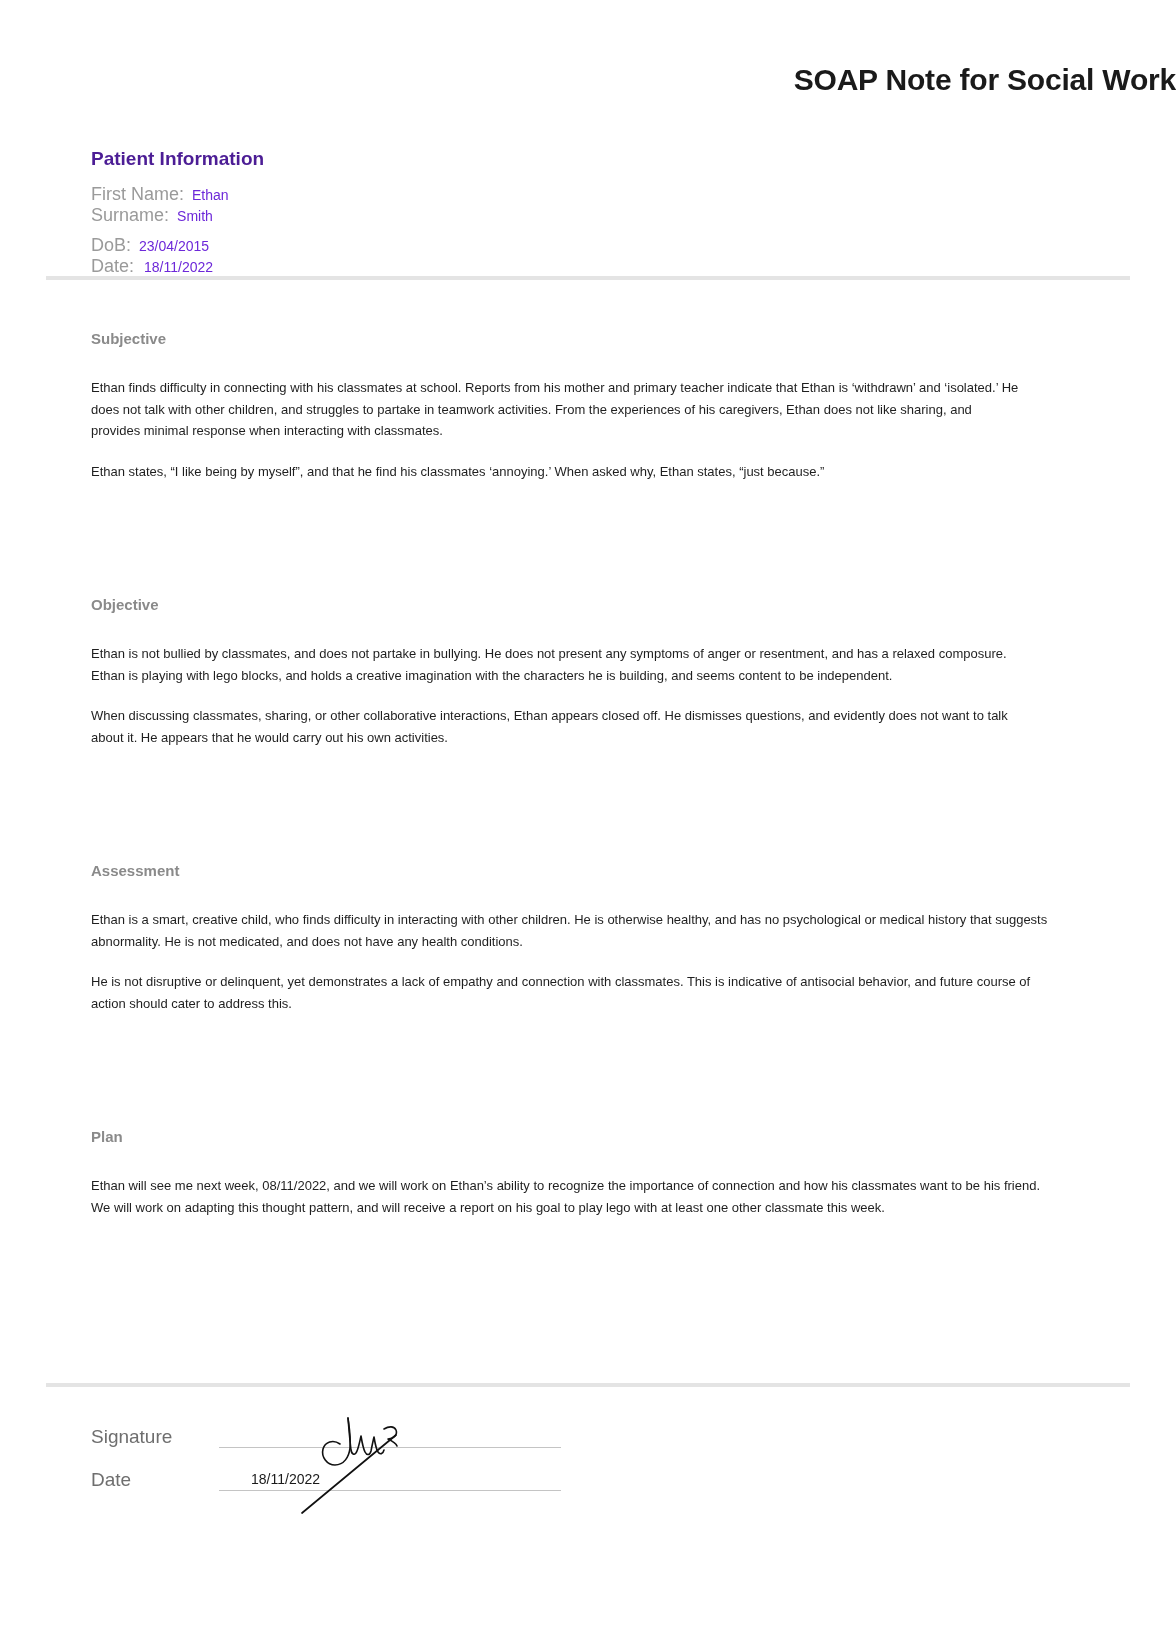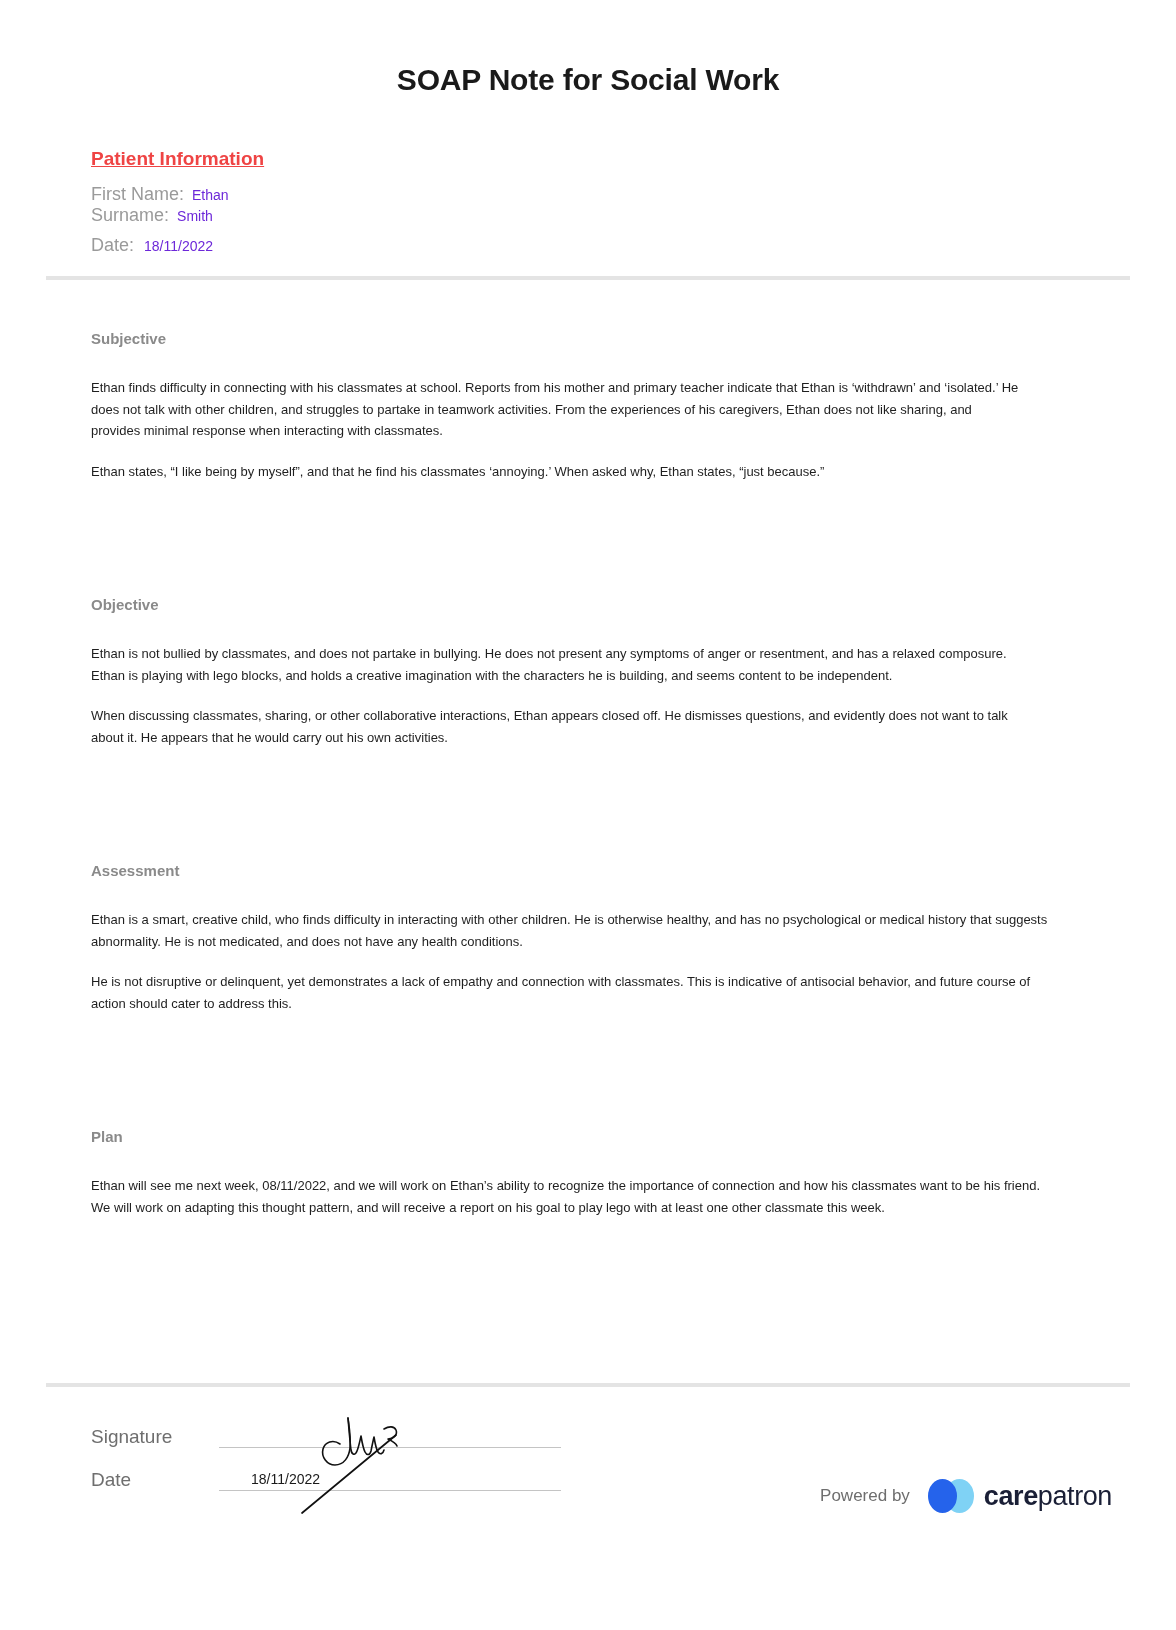--- a/index.html
+++ b/index.html
@@ -19,39 +19,38 @@
     background: #ffffff;
     box-sizing: border-box;
     overflow: hidden;
   }
   
   .doc-title {
     position: absolute;
     top: 63px;
     left: 0;
     width: 1176px;
-    text-align: center;
+    text-align: right;
     font-size: 30px;
     font-weight: bold;
     color: #1a1a1a;
     letter-spacing: -0.2px;
   }
   
   .patient-block {
     position: absolute;
     top: 148px;
     left: 91px;
     width: 990px;
   }
   .section-label {
     font-size: 19px;
     font-weight: bold;
-    color: #ef4444;
+    color: #4c1d95;
     margin: 0 0 14px 0;
-    text-decoration: underline;
   }
   .field-row {
     display: flex;
     margin-bottom: 9px;
     flex-direction: column;
   }
   .field {
     display: flex;
     align-items: baseline;
   }
@@ -213,20 +212,24 @@
         <span class="field-label">First Name:</span>
         <span class="field-value">Ethan</span>
       </div>
       <div class="field">
         <span class="field-label">Surname:</span>
         <span class="field-value">Smith</span>
       </div>
     </div>
 
     <div class="field-row">
+      <div class="field col1">
+        <span class="field-label">DoB:</span>
+        <span class="field-value">23/04/2015</span>
+      </div>
       <div class="field">
         <span class="field-label">Date:</span>
         <span class="field-value pad">18/11/2022</span>
       </div>
     </div>
   </div>
 
   <div class="rule rule-top"></div>
 
   <div class="soap-section sec-subjective">
@@ -277,26 +280,16 @@
       </div>
 
       <svg class="signature-ink" viewBox="0 0 180 128" fill="none" xmlns="http://www.w3.org/2000/svg">
         <path d="M44 53c-7-5-15-2-17 5-2 8 4 16 12 16 9 0 14-8 15-17 1-11-1-22-2-30" stroke="#111111" stroke-width="1.6" stroke-linecap="round" stroke-linejoin="round"></path>
         <path d="M52 27c1 12 2 24 3 32 1 5 4 6 6 1 2-5 3-11 4-15 1 6 2 12 4 16 2 4 5 3 6-1 1-5 2-10 3-14 1 6 2 12 4 15 2 3 5 2 6-2" stroke="#111111" stroke-width="1.6" stroke-linecap="round" stroke-linejoin="round"></path>
         <path d="M88 38c5-3 10-3 12 1 2 5-3 9-8 9 4 2 8 4 9 7" stroke="#111111" stroke-width="1.6" stroke-linecap="round" stroke-linejoin="round"></path>
         <path d="M6 122L100 44" stroke="#111111" stroke-width="1.7" stroke-linecap="round"></path>
       </svg>
     </div>
 
-    <div class="powered">
-      <span class="powered-label">Powered by</span>
-      <div class="logo">
-        <span class="logo-mark">
-          <span class="blob blob-back"></span>
-          <span class="blob blob-front"></span>
-        </span>
-        <span class="logo-word"><b>care</b><span>patron</span></span>
-      </div>
-    </div>
 
   </div>
 
 </div>
 
 </body></html>

